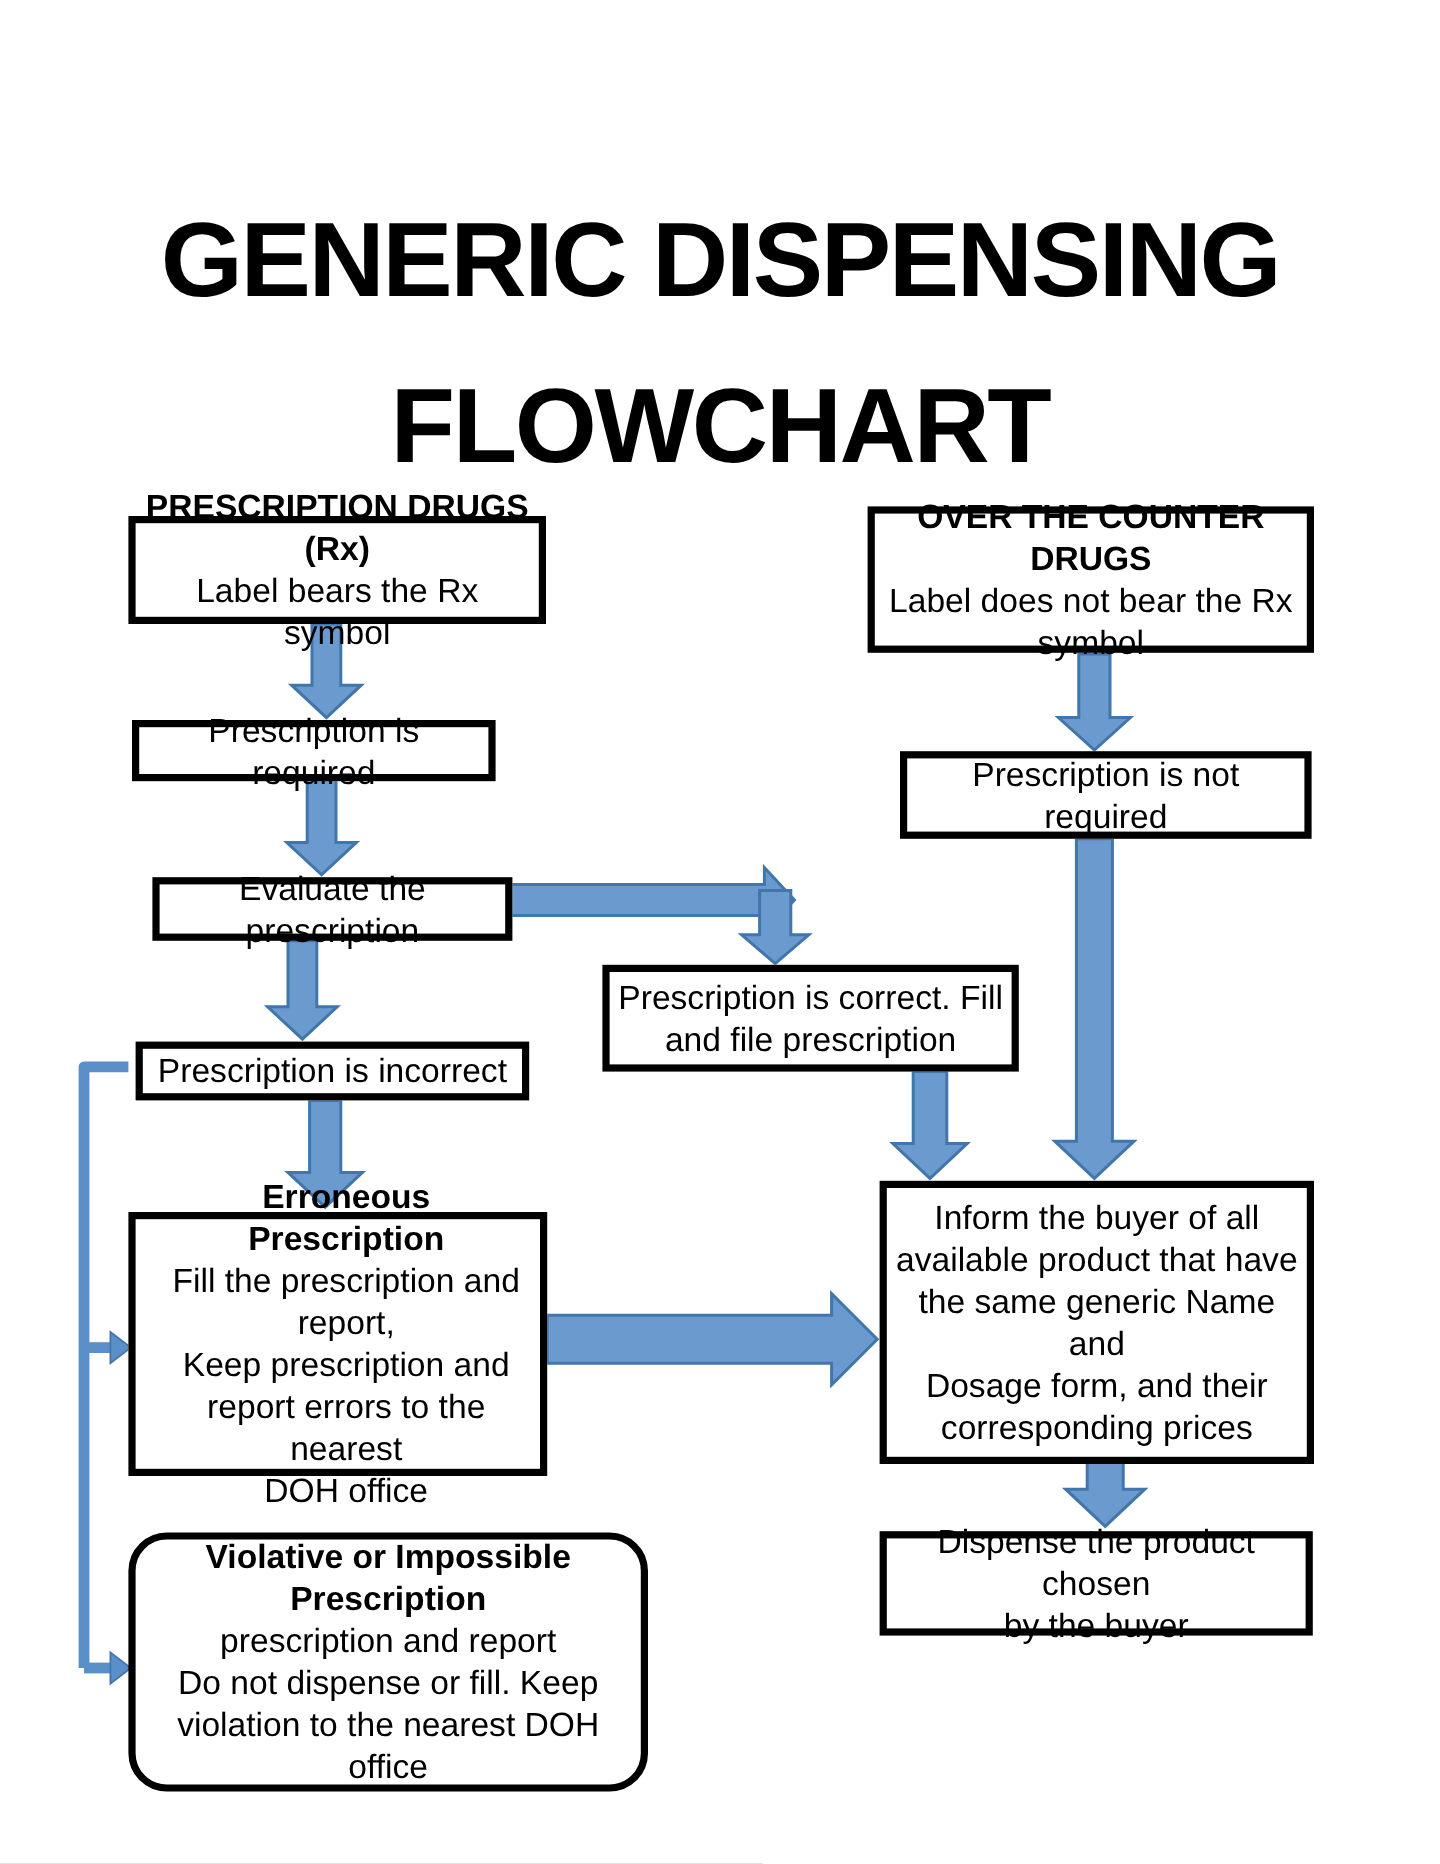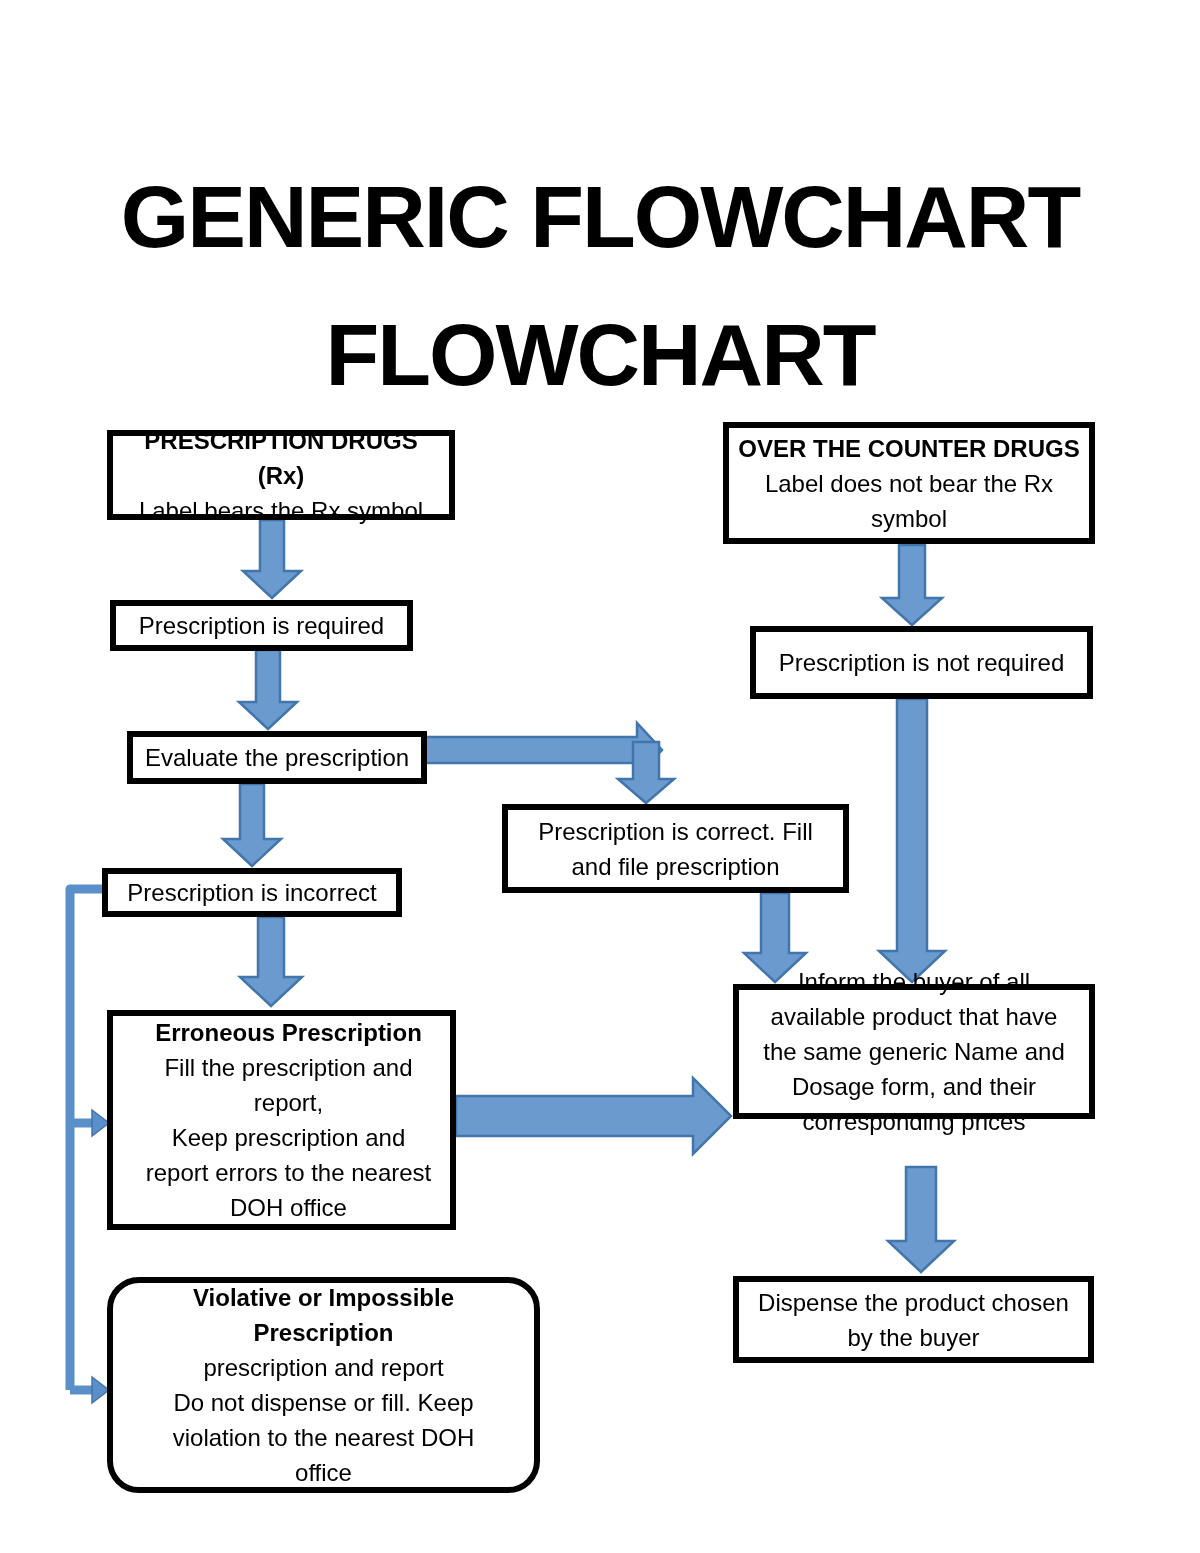--- a/index.html
+++ b/index.html
@@ -44,46 +44,46 @@
   .box{
     position:absolute;
     box-sizing:border-box;
     background:var(--box-fill);
     border:6px solid var(--box-border);
     display:flex;
     flex-direction:column;
     justify-content:center;
     align-items:center;
     text-align:center;
-    font-size:24px;
+    font-size:28px;
     line-height:35px;
     padding:2px 6px;
   }
   .box .bold{font-weight:700;}
   .box span{display:block;width:100%;}
   
   #box-rx          {left:107px; top:430px;  width:348px; height:90px;}
   #box-required    {left:110px; top:600px;  width:303px; height:51px;}
   #box-evaluate    {left:107px; top:731px;  width:300px; height:53px;margin-left:20px;}
-  #box-incorrect   {left:102px; top:868px;  width:300px; height:49px;}
+  #box-incorrect   {left:113px; top:868px;  width:328px; height:49px;}
   #box-erroneous   {left:107px; top:1010px; width:349px; height:220px;padding-left:20px;}
   #box-violative   {left:107px; top:1277px; width:433px; height:216px;border-radius:32px;}
   #box-correct     {left:502px; top:804px;  width:347px; height:89px;align-items:center;}
   #box-otc         {left:723px; top:422px;  width:372px; height:122px;}
   #box-notrequired {left:750px; top:626px;  width:343px; height:73px;}
-  #box-inform      {left:733px; top:984px;  width:362px; height:135px;}
+  #box-inform      {left:733px; top:984px;  width:362px; height:236px;}
   #box-dispense    {left:733px; top:1276px; width:361px; height:87px;}
 </style>
 </head>
 <body>
 
 <div class="canvas">
 
   <div class="title">
-    <span>GENERIC FLOWCHART</span>
+    <span>GENERIC DISPENSING</span>
     <span>FLOWCHART</span>
   </div>
 
   <svg class="arrow-layer" width="1200" height="1553" viewBox="0 0 1200 1553" aria-hidden="true">
 
     <polygon points="260,520 284,520 284,571 301,571 272,598 243,571 260,571" fill="var(--arrow-fill)" stroke="var(--arrow-border)" stroke-width="2.5"></polygon>
     <polygon points="256,650 280,650 280,702 297,702 268,729 239,702 256,702" fill="var(--arrow-fill)" stroke="var(--arrow-border)" stroke-width="2.5"></polygon>
     <polygon points="240,784 264,784 264,839 281,839 252,866 223,839 240,839" fill="var(--arrow-fill)" stroke="var(--arrow-border)" stroke-width="2.5"></polygon>
     <polygon points="258,917 284,917 284,977 302,977 271,1006 240,977 258,977" fill="var(--arrow-fill)" stroke="var(--arrow-border)" stroke-width="2.5"></polygon>
 

